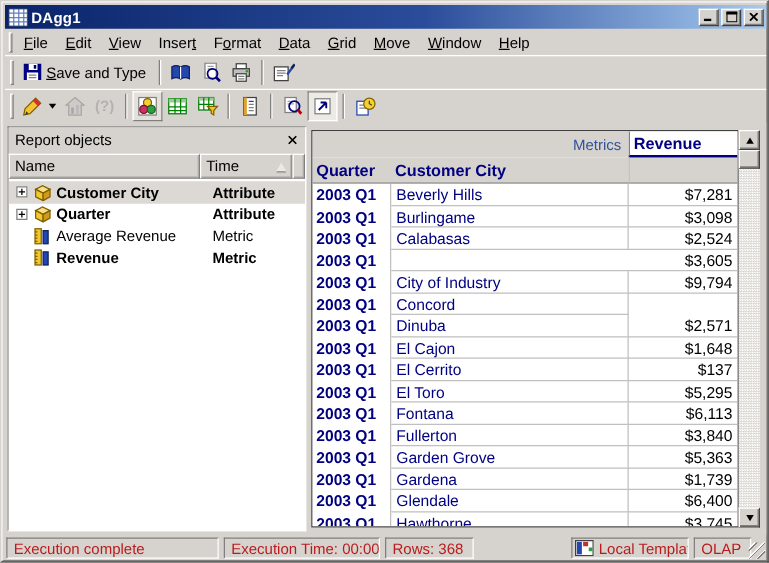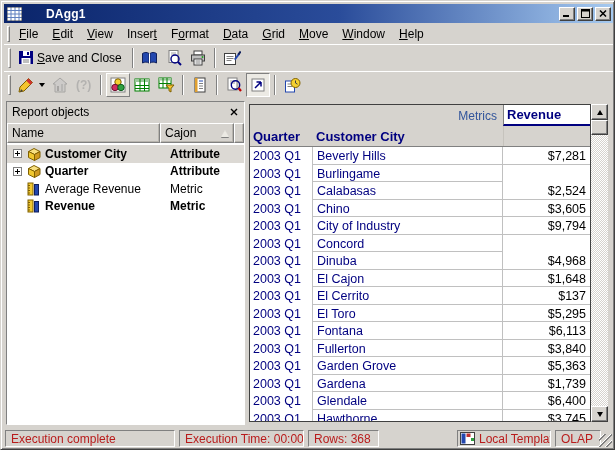--- a/index.html
+++ b/index.html
@@ -6,21 +6,21 @@
   html,body { width:615px; height:450px; background:#D6D3CE; font-family:"Liberation Sans",sans-serif; overflow:hidden; }
   .window { position:absolute; left:0; top:0; width:615px; height:450px; background:#D6D3CE;
             border:1px solid; border-color:#D6D3CE #404040 #404040 #D6D3CE;
             box-shadow: inset 1px 1px 0 #fff, inset -1px -1px 0 #808080; }
 
   
   .titlebar { position:absolute; left:3px; top:3px; width:609px; height:19px;
               background:linear-gradient(90deg,#0A246A 0%,#2A4C9A 55%,#A6CAF0 100%);
               display:flex; align-items:center; padding:0 2px; }
   .title-icon { width:15px; height:14px; margin:0 3px 0 1px; display:inline-flex; }
-  .title-text { color:#fff; font-weight:bold; font-size:12px; flex:1; letter-spacing:.2px;margin-left:21px; }
+  .title-text { color:#fff; font-weight:bold; font-size:12px; flex:1; letter-spacing:.2px; }
   .win-buttons { display:flex; gap:2px; }
   .winbtn { width:16px; height:14px; background:#D6D3CE; border:1px solid; border-color:#fff #404040 #404040 #fff;
             box-shadow: inset -1px -1px 0 #808080; display:flex; align-items:center; justify-content:center; padding:0; }
 
   
   .menubar { position:absolute; left:3px; top:22px; width:609px; height:21px; display:flex; align-items:center; }
   .grip { width:3px; height:16px; border:1px solid; border-color:#fff #808080 #808080 #fff; margin:0 2px 0 3px; }
   .menu-item { font-size:12px; color:#000; padding:13px 7px; }
   .accel { text-decoration:underline; }
 
@@ -78,21 +78,21 @@
   .metrics-left { width:253px; background:#D6D3CE; color:#31549B; font-size:12px; text-align:right;
                   padding:4px 6px 0 0; }
   .revenue-head { flex:1; background:#fff; color:#000080; font-weight:bold; font-size:13px;
                   border-left:1px solid #808080; border-bottom:2px solid #000080; padding:2px 0 0 3px; }
   .header-row { display:flex; height:21px; background:#D6D3CE; border-bottom:1px solid #808080; }
   .hq { width:63px; } .hc { width:190px; }
   .hq,.hc { color:#000080; font-weight:bold; font-size:13px; padding:3px 0 0 3px; }
   .hr-empty { flex:1; border-left:1px solid #C6C3BD; }
   .gbody { height:274px; overflow:hidden; background:#fff; }
   .grid-row { display:flex; height:17.5px; font-size:12.5px; line-height:16px; }
-  .gq { width:63px; color:#000080; padding:1px 0 0 3px; border-right:1px solid #C0C0C0; }
+  .gq { width:63px; color:#000080; padding:1px 0 0 3px; border-right:1px solid #C0C0C0;font-weight:bold; }
   .gc { width:190px; color:#000080; padding:1px 0 0 4px; border-right:1px solid #C0C0C0; border-bottom:1px solid #C0C0C0; }
   .gr { flex:1; color:#000; text-align:right; padding:1px 4px 0 0; border-bottom:1px solid #C0C0C0; }
 
   
   .vscroll { position:absolute; left:587px; top:6px; width:17px; height:318px;
              background-image:conic-gradient(#fff 25%,#D6D3CE 25% 50%,#fff 50% 75%,#D6D3CE 75%);
              background-size:2px 2px; }
   .sbtn { position:absolute; left:0; width:17px; height:16px; background:#D6D3CE;
           border:1px solid; border-color:#fff #404040 #404040 #fff; box-shadow:inset -1px -1px 0 #808080;
           display:flex; align-items:center; justify-content:center; padding:0; }
@@ -180,21 +180,21 @@
       <span class="icon">
         <svg width="16" height="16">
             <rect x="1" y="1" width="14" height="13" fill="#000080"></rect>
             <rect x="5" y="1" width="7" height="5" fill="#fff"></rect>
             <rect x="9" y="2" width="2" height="3" fill="#000080"></rect>
             <rect x="3.5" y="8" width="9" height="6" fill="#fff"></rect>
             <line x1="5" y1="10" x2="11" y2="10" stroke="#808080"></line>
             <line x1="5" y1="12" x2="11" y2="12" stroke="#808080"></line>
           </svg>
       </span>
-      <span class="tlabel"><span class="accel">S</span><span>ave and Close</span></span>
+      <span class="tlabel"><span class="accel">S</span><span>ave and Type</span></span>
     </button>
     <div class="tsep"></div>
     <button class="tbtn">
       <span class="icon">
         <svg width="17" height="16">
             <path d="M1.5 3.5c2.3-1.4 4.6-1.4 6.5 0v9.5c-1.9-1.2-4.2-1.2-6.5 0z" fill="#2347AE" stroke="#10205C"></path>
             <path d="M15.5 3.5c-2.3-1.4-4.6-1.4-6.5 0v9.5c1.9-1.2 4.2-1.2 6.5 0z" fill="#2347AE" stroke="#10205C"></path>
             <line x1="8.5" y1="3.5" x2="8.5" y2="13" stroke="#fff"></line>
           </svg>
       </span>
@@ -349,21 +349,21 @@
         <span class="panel-title">Report objects</span>
         <button class="panel-close">
             <svg width="8" height="8">
               <path d="M1 1l6 6M7 1l-6 6" stroke="#000" stroke-width="1.4"></path>
             </svg>
           </button>
       </div>
       <div class="colhead">
         <div class="colseg col-name">Name</div>
         <div class="colseg col-type">
-          <span>Cajon</span>
+          <span>Time</span>
           <span class="sort-up"></span>
         </div>
         <div class="colseg col-sliver"></div>
       </div>
       <div class="tree">
 
           <div class="tree-row selected">
             <span class="expand-box visible"></span>
             <span class="obj-icon visible">
               <svg width="16" height="14">
@@ -436,49 +436,49 @@
 
           <div class="grid-row">
             <div class="gq">2003 Q1</div>
             <div class="gc">Beverly Hills</div>
             <div class="gr">$7,281</div>
           </div>
 
           <div class="grid-row">
             <div class="gq">2003 Q1</div>
             <div class="gc">Burlingame</div>
+            <div class="gr">$3,098</div>
           </div>
 
           <div class="grid-row">
             <div class="gq">2003 Q1</div>
             <div class="gc">Calabasas</div>
             <div class="gr">$2,524</div>
           </div>
 
           <div class="grid-row">
             <div class="gq">2003 Q1</div>
-            <div class="gc">Chino</div>
             <div class="gr">$3,605</div>
           </div>
 
           <div class="grid-row">
             <div class="gq">2003 Q1</div>
             <div class="gc">City of Industry</div>
             <div class="gr">$9,794</div>
           </div>
 
           <div class="grid-row">
             <div class="gq">2003 Q1</div>
             <div class="gc">Concord</div>
           </div>
 
           <div class="grid-row">
             <div class="gq">2003 Q1</div>
             <div class="gc">Dinuba</div>
-            <div class="gr">$4,968</div>
+            <div class="gr">$2,571</div>
           </div>
 
           <div class="grid-row">
             <div class="gq">2003 Q1</div>
             <div class="gc">El Cajon</div>
             <div class="gr">$1,648</div>
           </div>
 
           <div class="grid-row">
             <div class="gq">2003 Q1</div>

